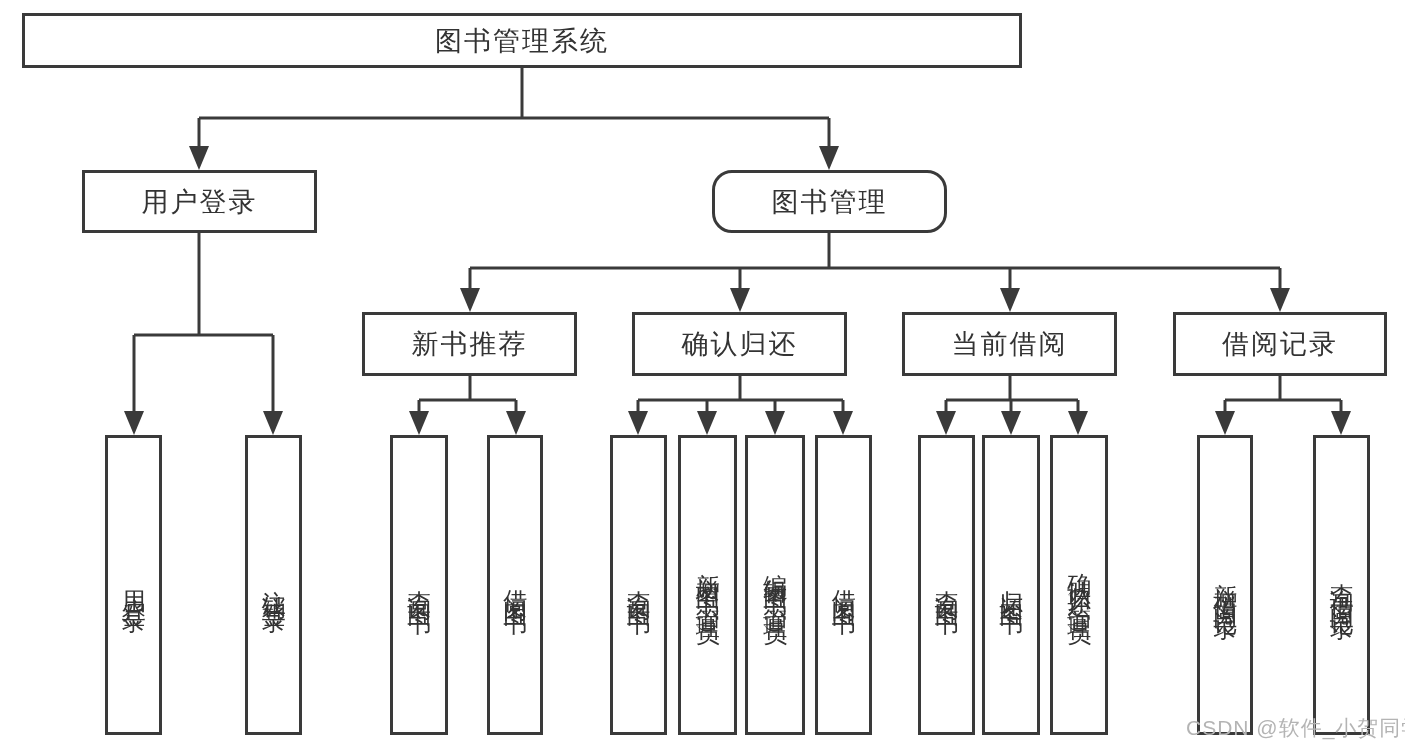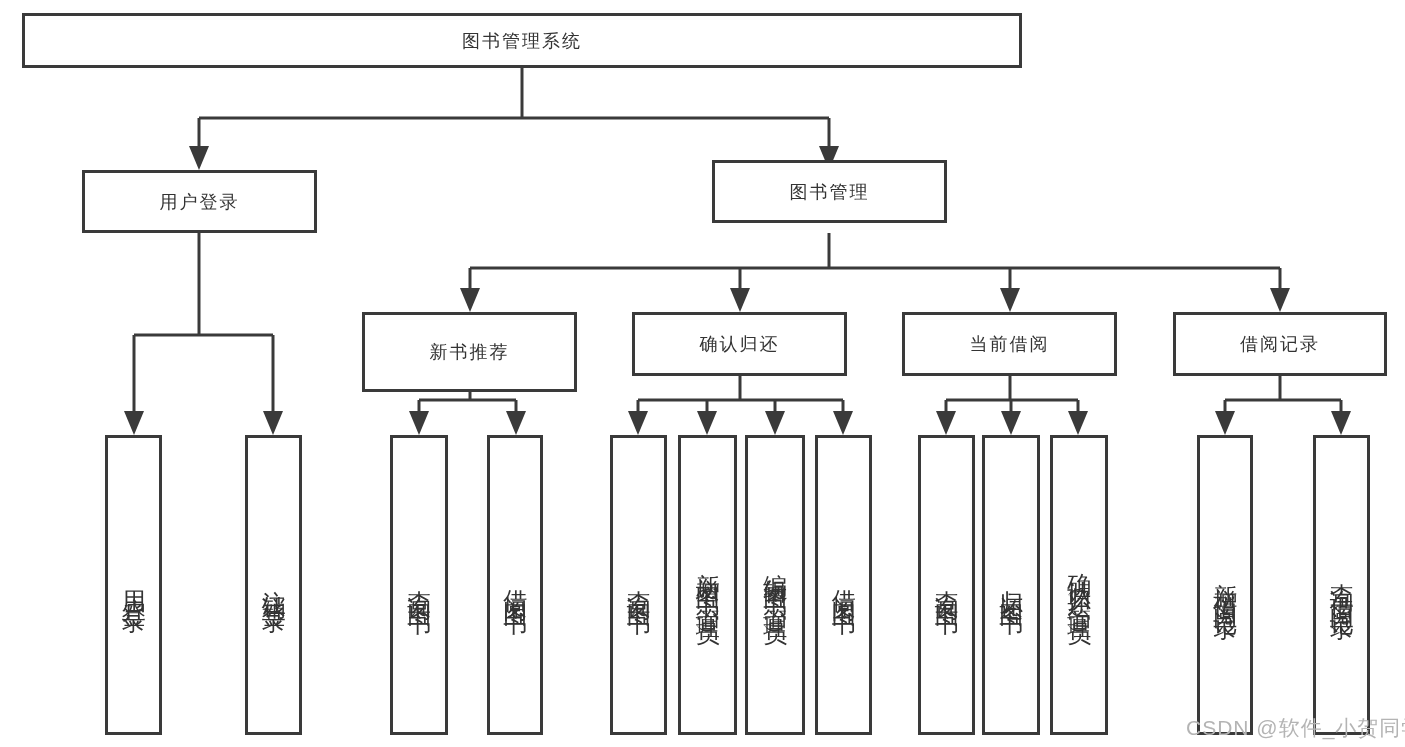--- a/index.html
+++ b/index.html
@@ -12,21 +12,21 @@
   }
   #wires{position:absolute;left:0;top:0;width:1405px;height:747px;}
   .node{
     position:absolute;
     box-sizing:border-box;
     border:3px solid #3a3a3a;
     background:#ffffff;
     display:flex;align-items:center;justify-content:center;
   }
   .hlabel{
-    font-size:18px;color:#333333;letter-spacing:2px;white-space:nowrap;
+    font-size:27px;color:#333333;letter-spacing:2px;white-space:nowrap;
   }
   .vlabel{
     writing-mode:vertical-rl;
     text-orientation:mixed;
     font-size:24px;color:#333333;
     letter-spacing:7px;line-height:1.1;white-space:nowrap;
   }
   .watermark{
     position:absolute;left:1186px;top:714px;
     font-size:21px;color:#b4b4b4;letter-spacing:1px;white-space:nowrap;
@@ -113,25 +113,25 @@
     </g>
   </svg>
 
   <div class="node" style="left:22px;top:13px;width:1000px;height:55px;">
     <span class="hlabel">图书管理系统</span>
   </div>
 
   <div class="node" style="left:82px;top:170px;width:235px;height:63px;">
     <span class="hlabel">用户登录</span>
   </div>
-  <div class="node" style="left:712px;top:160px;width:235px;height:63px;">
+  <div class="node" style="left:712px;top:170px;width:235px;height:63px;border-radius:20px;">
     <span class="hlabel">图书管理</span>
   </div>
 
-  <div class="node" style="left:362px;top:312px;width:215px;height:80px;">
+  <div class="node" style="left:362px;top:312px;width:215px;height:64px;">
     <span class="hlabel">新书推荐</span>
   </div>
   <div class="node" style="left:632px;top:312px;width:215px;height:64px;">
     <span class="hlabel">确认归还</span>
   </div>
   <div class="node" style="left:1173px;top:312px;width:214px;height:64px;">
     <span class="hlabel">借阅记录</span>
   </div>
   <div class="node" style="left:902px;top:312px;width:215px;height:64px;">
     <span class="hlabel">当前借阅</span>

